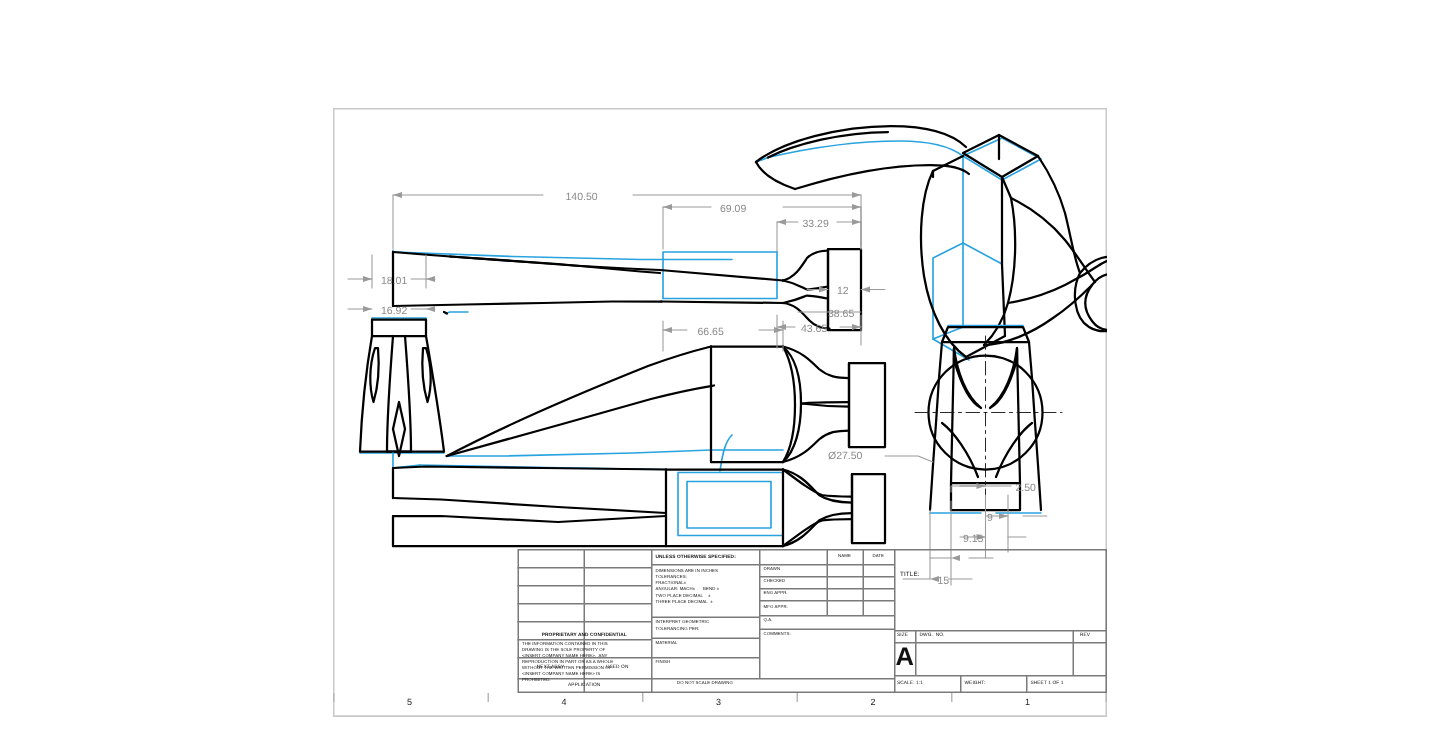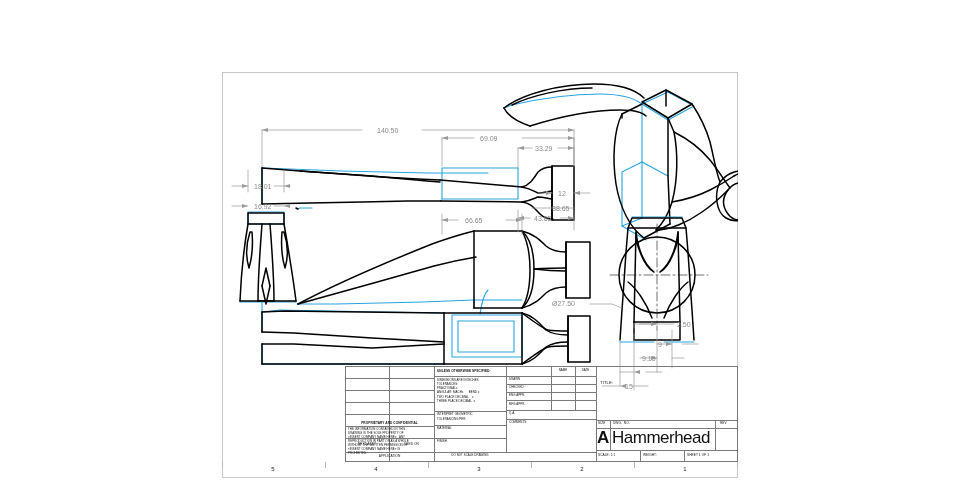--- a/index.html
+++ b/index.html
@@ -439,19 +439,18 @@
   <div class="tb-txt micro2 ctr" style="left:389px;top:442px;width:45px;">USED ON</div>
   <div class="tb-txt micro2 ctr" style="left:345px;top:454px;width:89px;">APPLICATION</div>
 
   <div class="tb-txt small" style="left:600px;top:380px;">TITLE:</div>
 
   <div class="tb-txt micro2" style="left:598px;top:421px;">SIZE</div>
   <div class="tb-txt micro2" style="left:613px;top:421px;">DWG.  NO.</div>
   <div class="tb-txt micro2" style="left:720px;top:421px;">REV</div>
 
   <div class="sizeA" style="left:597px;top:428px;">A</div>
-  <div class="dwgname" style="left:612px;top:428px;">Hammerhead</div>
 
   <div class="tb-txt micro2" style="left:598px;top:453px;">SCALE: 1:1</div>
   <div class="tb-txt micro2" style="left:643px;top:453px;">WEIGHT:</div>
   <div class="tb-txt micro2" style="left:687px;top:453px;">SHEET 1 OF 1</div>
 
 </div>
 
 </body></html>

